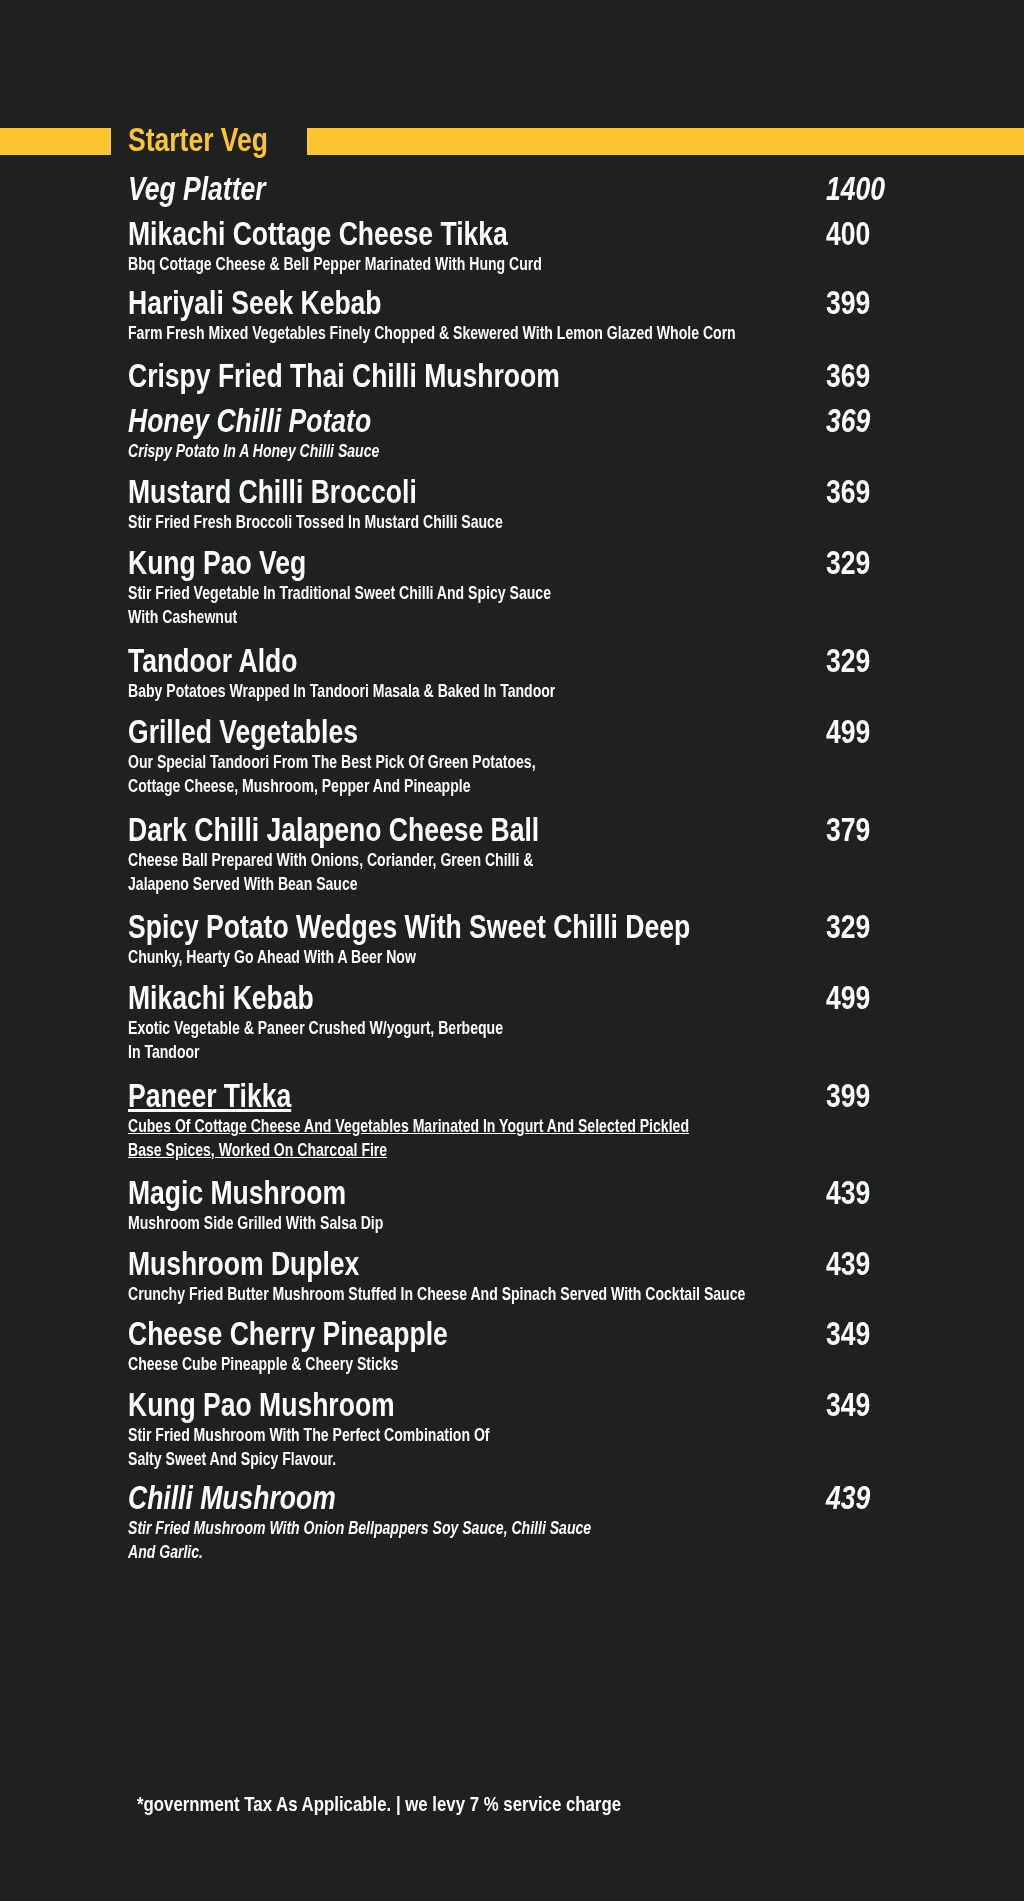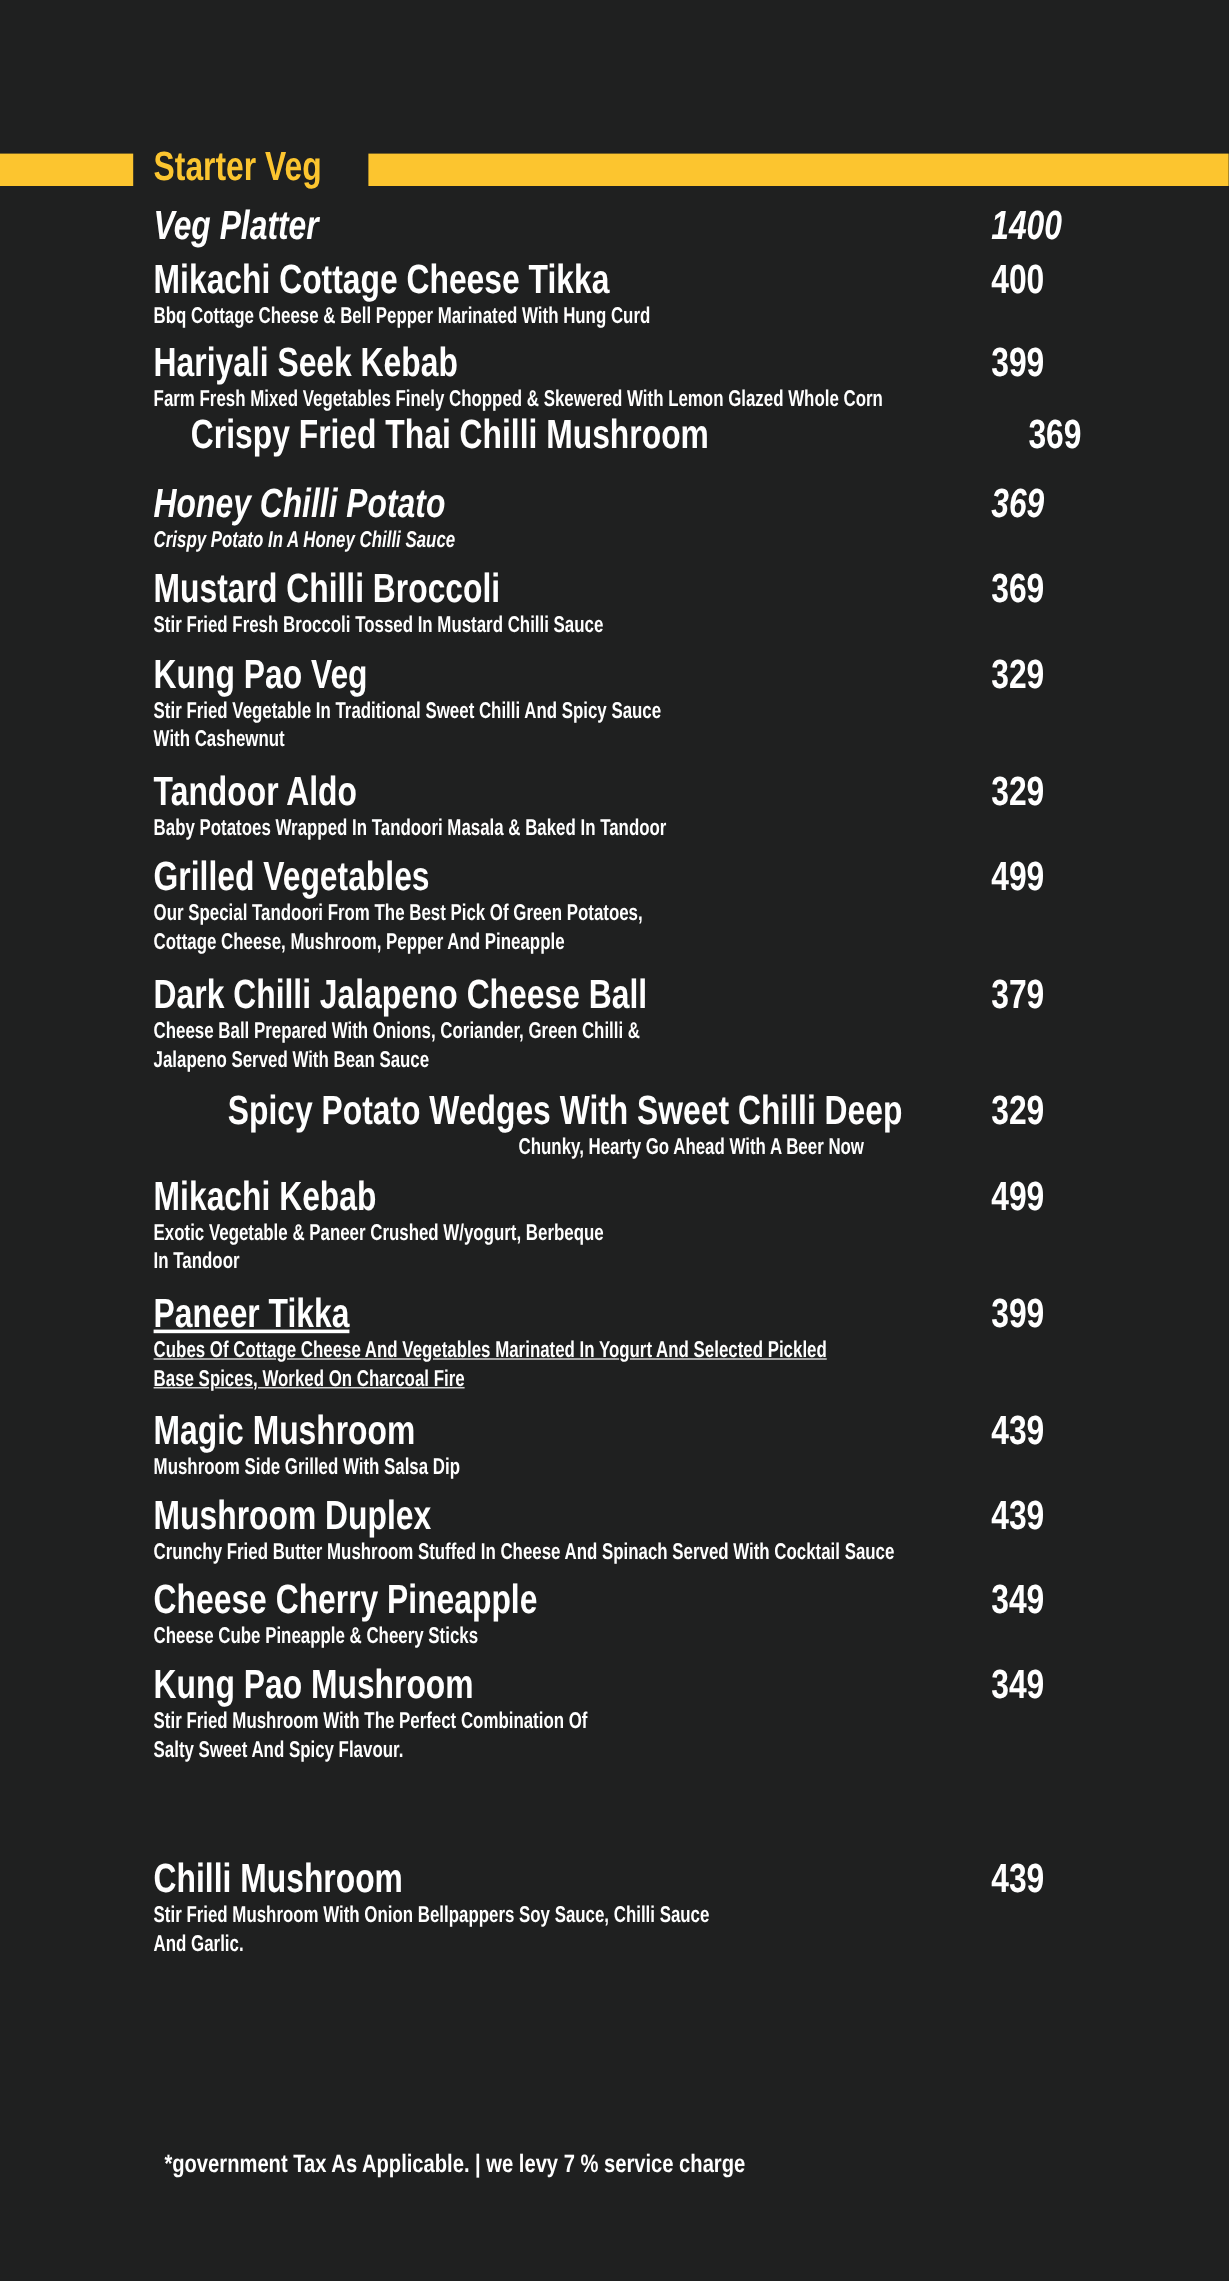--- a/index.html
+++ b/index.html
@@ -46,21 +46,21 @@
     <div class="item" style="top: 213px;">
       <span class="item-name">Mikachi Cottage Cheese Tikka</span>
       <span class="item-price">400</span>
       <span class="item-desc">Bbq Cottage Cheese &amp; Bell Pepper Marinated With Hung Curd</span>
     </div>
     <div class="item" style="top: 282px;">
       <span class="item-name">Hariyali Seek Kebab</span>
       <span class="item-price">399</span>
       <span class="item-desc">Farm Fresh Mixed Vegetables Finely Chopped &amp; Skewered With Lemon Glazed Whole Corn</span>
     </div>
-    <div class="item" style="top: 342px; margin-left: 31px;">
+    <div class="item" style="top: 355px;">
       <span class="item-name">Crispy Fried Thai Chilli Mushroom</span>
       <span class="item-price">369</span>
     </div>
     <div class="item" style="top: 400px; font-style: italic;">
       <span class="item-name">Honey Chilli Potato</span>
       <span class="item-price">369</span>
       <span class="item-desc">Crispy Potato In A Honey Chilli Sauce</span>
     </div>
     <div class="item" style="top: 471px;">
       <span class="item-name">Mustard Chilli Broccoli</span>
@@ -83,21 +83,21 @@
       <span class="item-price">499</span>
       <span class="item-desc">Our Special Tandoori From The Best Pick Of Green Potatoes,</span>
       <span class="item-desc">Cottage Cheese, Mushroom, Pepper And Pineapple</span>
     </div>
     <div class="item" style="top: 809px;">
       <span class="item-name">Dark Chilli Jalapeno Cheese Ball</span>
       <span class="item-price">379</span>
       <span class="item-desc">Cheese Ball Prepared With Onions, Coriander, Green Chilli &amp;</span>
       <span class="item-desc">Jalapeno Served With Bean Sauce</span>
     </div>
-    <div class="item" style="top: 906px; text-align: right;">
+    <div class="item" style="top: 906px;">
       <span class="item-name">Spicy Potato Wedges With Sweet Chilli Deep</span>
       <span class="item-price">329</span>
       <span class="item-desc">Chunky, Hearty Go Ahead With A Beer Now</span>
     </div>
     <div class="item" style="top: 977px;">
       <span class="item-name">Mikachi Kebab</span>
       <span class="item-price">499</span>
       <span class="item-desc">Exotic Vegetable &amp; Paneer Crushed W/yogurt, Berbeque</span>
       <span class="item-desc">In Tandoor</span>
     </div>
@@ -121,21 +121,21 @@
       <span class="item-name">Cheese Cherry Pineapple</span>
       <span class="item-price">349</span>
       <span class="item-desc">Cheese Cube Pineapple &amp; Cheery Sticks</span>
     </div>
     <div class="item" style="top: 1384px;">
       <span class="item-name">Kung Pao Mushroom</span>
       <span class="item-price">349</span>
       <span class="item-desc">Stir Fried Mushroom With The Perfect Combination Of</span>
       <span class="item-desc">Salty Sweet And Spicy Flavour.</span>
     </div>
-    <div class="item" style="top: 1546px;">
+    <div class="item" style="top: 1477px; font-style: italic;">
       <span class="item-name">Chilli Mushroom</span>
       <span class="item-price">439</span>
       <span class="item-desc">Stir Fried Mushroom With Onion Bellpappers Soy Sauce, Chilli Sauce</span>
       <span class="item-desc">And Garlic.</span>
     </div>
   </div>
 
 <div class="footer-note">*government Tax As Applicable. | we levy 7 % service charge</div>
 
 </body></html>

